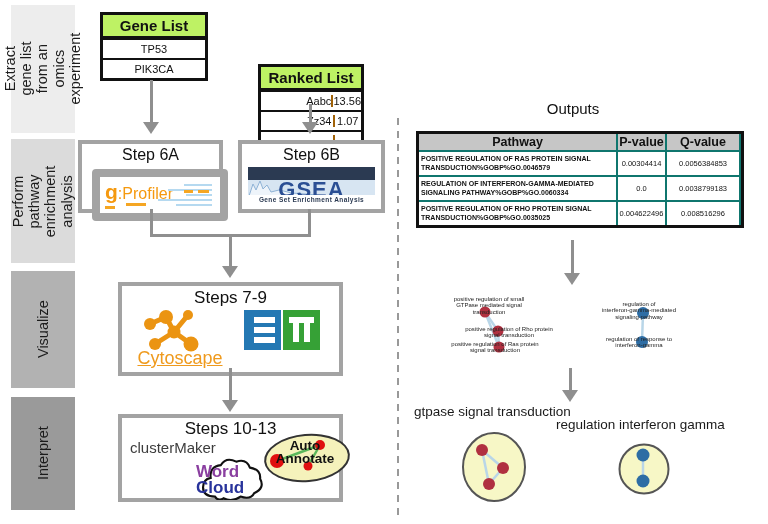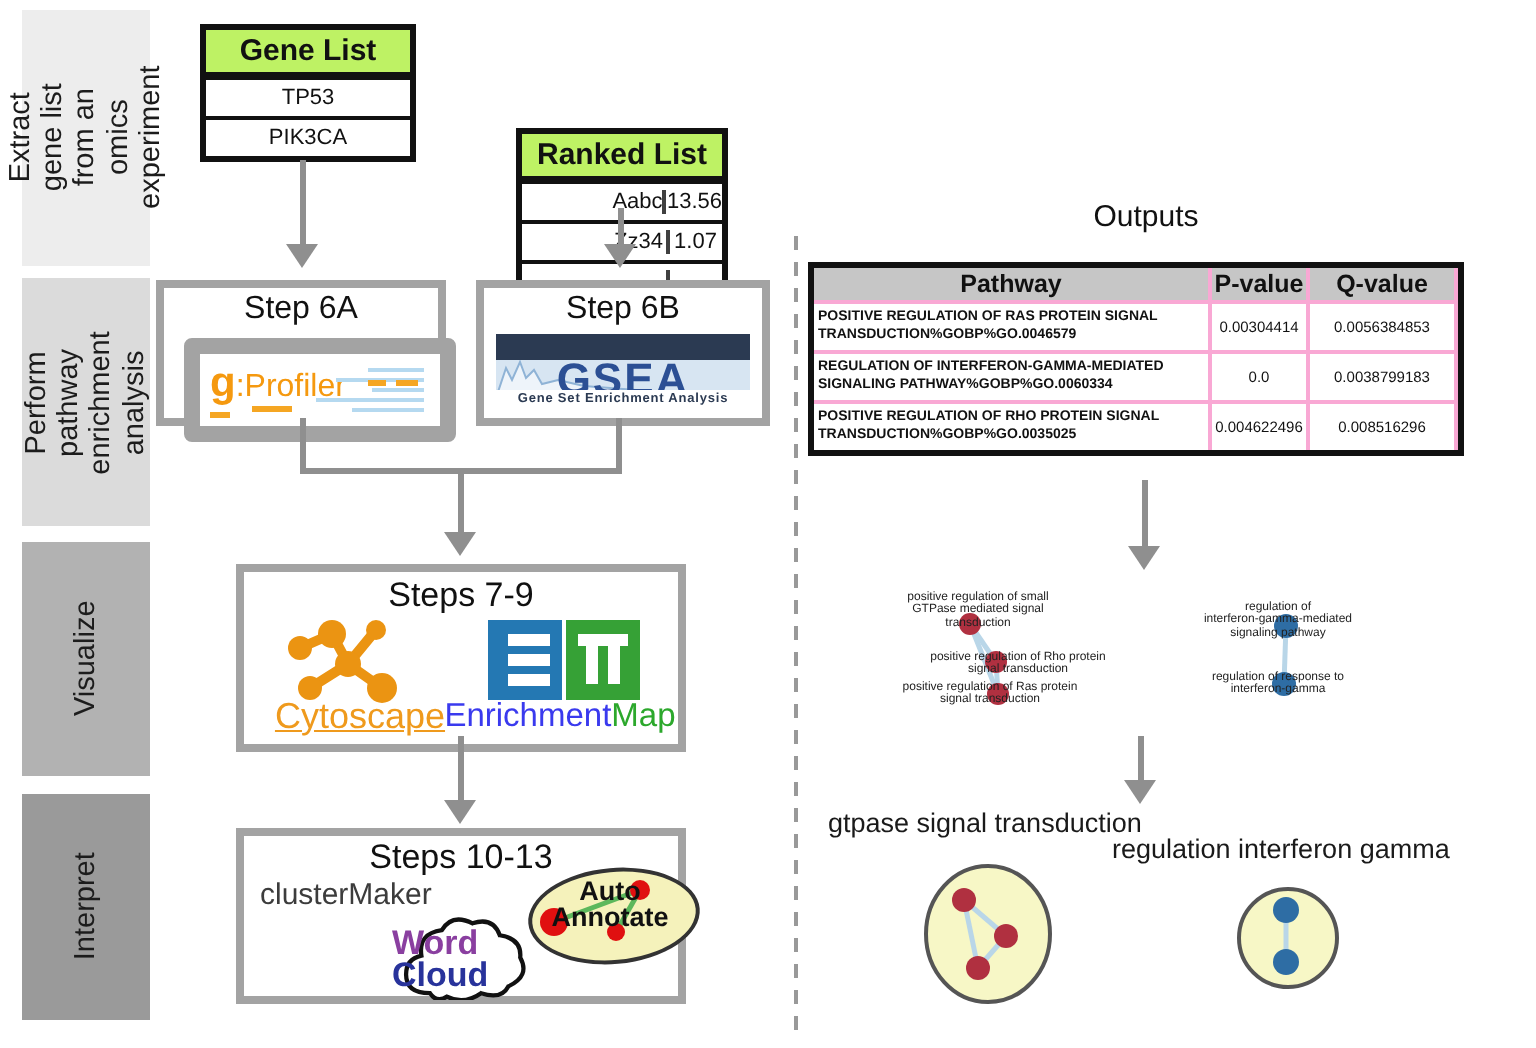--- a/index.html
+++ b/index.html
@@ -17,21 +17,21 @@
   .s4{top:397px;height:113px;background:#9a9a9a;}
   .s1 span{width:128px;} .s2 span{width:124px;} .s3 span{width:117px;} .s4 span{width:113px;}
 
   
   .mtable{position:absolute;border:3px solid #111;background:#fff;}
   .mtable .hd{background:#bef264;border-bottom:2px solid #111;text-align:center;
               font-weight:bold;font-size:15px;padding:2px 0;}
   .mtable .row{border-top:2px solid #111;text-align:center;font-size:11px;padding:3px 0;}
   .mtable .row:first-of-type{border-top:none;}
   .rrow{display:flex;}
-  .rrow .c1{width:50%;border-right:2px solid #404040;padding-left:45px;}
+  .rrow .c1{width:50%;border-right:2px solid #a16207;padding-left:45px;}
   .rrow .c2{width:50%;}
 
   
   .vline{position:absolute;width:3px;background:#8f8f8f;}
   .hline{position:absolute;height:3px;background:#8f8f8f;}
   .ahead{position:absolute;width:0;height:0;border-left:8px solid transparent;
          border-right:8px solid transparent;border-top:12px solid #8f8f8f;}
 
   
   .stepbox{position:absolute;border:4px solid #a3a3a3;background:#fff;}
@@ -65,22 +65,22 @@
           transform:rotate(-5deg);}
   .aa-txt{position:absolute;text-align:center;font-size:13.5px;font-weight:600;
           line-height:.95;color:#111;}
 
   
   .divider{position:absolute;left:397px;top:118px;width:2px;height:402px;
            background:repeating-linear-gradient(#999 0 7px,transparent 7px 13px);}
 
   
   .outputs-title{position:absolute;left:533px;top:100px;width:80px;text-align:center;font-size:15px;}
-  .otable{position:absolute;left:404px;top:131px;width:322px;border:3px solid #111;
-          background:#f9a8d4;display:grid;grid-template-columns:197px 47px 72px;grid-gap:2px;}
+  .otable{position:absolute;left:416px;top:131px;width:322px;border:3px solid #111;
+          background:#0f766e;display:grid;grid-template-columns:197px 47px 72px;grid-gap:2px;}
   .otable>div{background:#fff;}
   .otable .h{background:#c6c6c6;font-weight:bold;text-align:center;font-size:12.5px;padding:1px 0;}
   .otable .pw{font-size:7px;font-weight:bold;padding:2px 2px;line-height:1.35;
               display:flex;align-items:center;}
   .otable .val{font-size:7.5px;display:flex;align-items:center;justify-content:center;}
 
   .netlabel{position:absolute;font-size:6px;line-height:1.07;text-align:center;
             color:#222;white-space:pre-line;}
   .sumlabel{position:absolute;font-size:13.5px;color:#1a1a1a;white-space:nowrap;}
 </style>
@@ -194,23 +194,20 @@
       <rect x="39" y="0" width="37" height="40" fill="#36a136"></rect>
       <g fill="#fff">
         <rect x="10" y="7" width="21" height="6"></rect>
           <rect x="10" y="17" width="21" height="6"></rect>
         <rect x="10" y="27" width="21" height="6"></rect>
         <rect x="45" y="7" width="25" height="6"></rect>
           <rect x="49" y="13" width="6" height="19"></rect>
         <rect x="60" y="13" width="6" height="19"></rect>
       </g>
     </svg>
-    <div class="em-label" style="left:100px;top:63px;width:116px;text-align:center;">
-      <span class="b">Enrichment</span><span class="gr">Map</span>
-    </div>
   </div>
 
   <div class="vline" style="left:229px;top:368px;height:32px;"></div>
   <div class="ahead" style="left:222px;top:400px;"></div>
 
   <div class="stepbox" style="left:118px;top:414px;width:217px;height:80px;">
     <div class="steptitle" style="top:1px;font-size:17px;">Steps 10-13</div>
     <div class="cm-label" style="left:8px;top:21px;">clusterMaker</div>
     <svg class="abs" style="left:70px;top:36px;" width="80" height="46" viewBox="0 0 80 54">
       <path d="M20 50 Q6 50 6 39 Q6 30 15 28 Q13 15 27 13 Q33 3 45 9 Q57 5 61 16 Q74 18 73 29 Q79 40 66 46 Q62 54 50 50 Q40 57 30 52 Q24 56 20 50 Z" fill="#fff" stroke="#111" stroke-width="2.5"></path>

